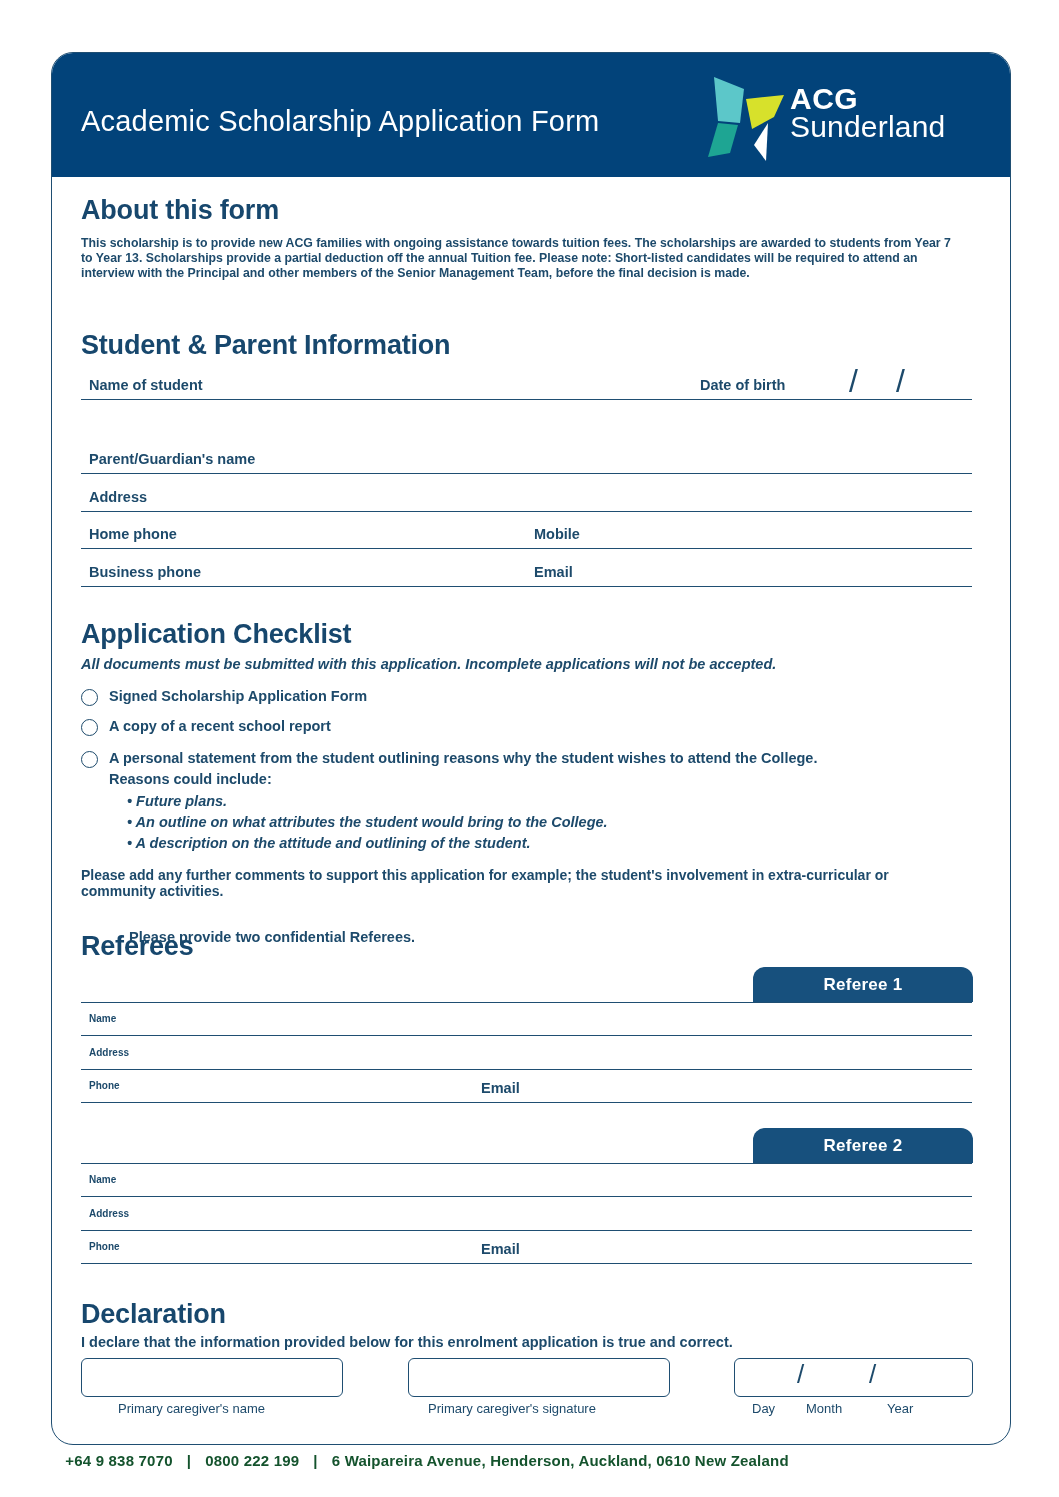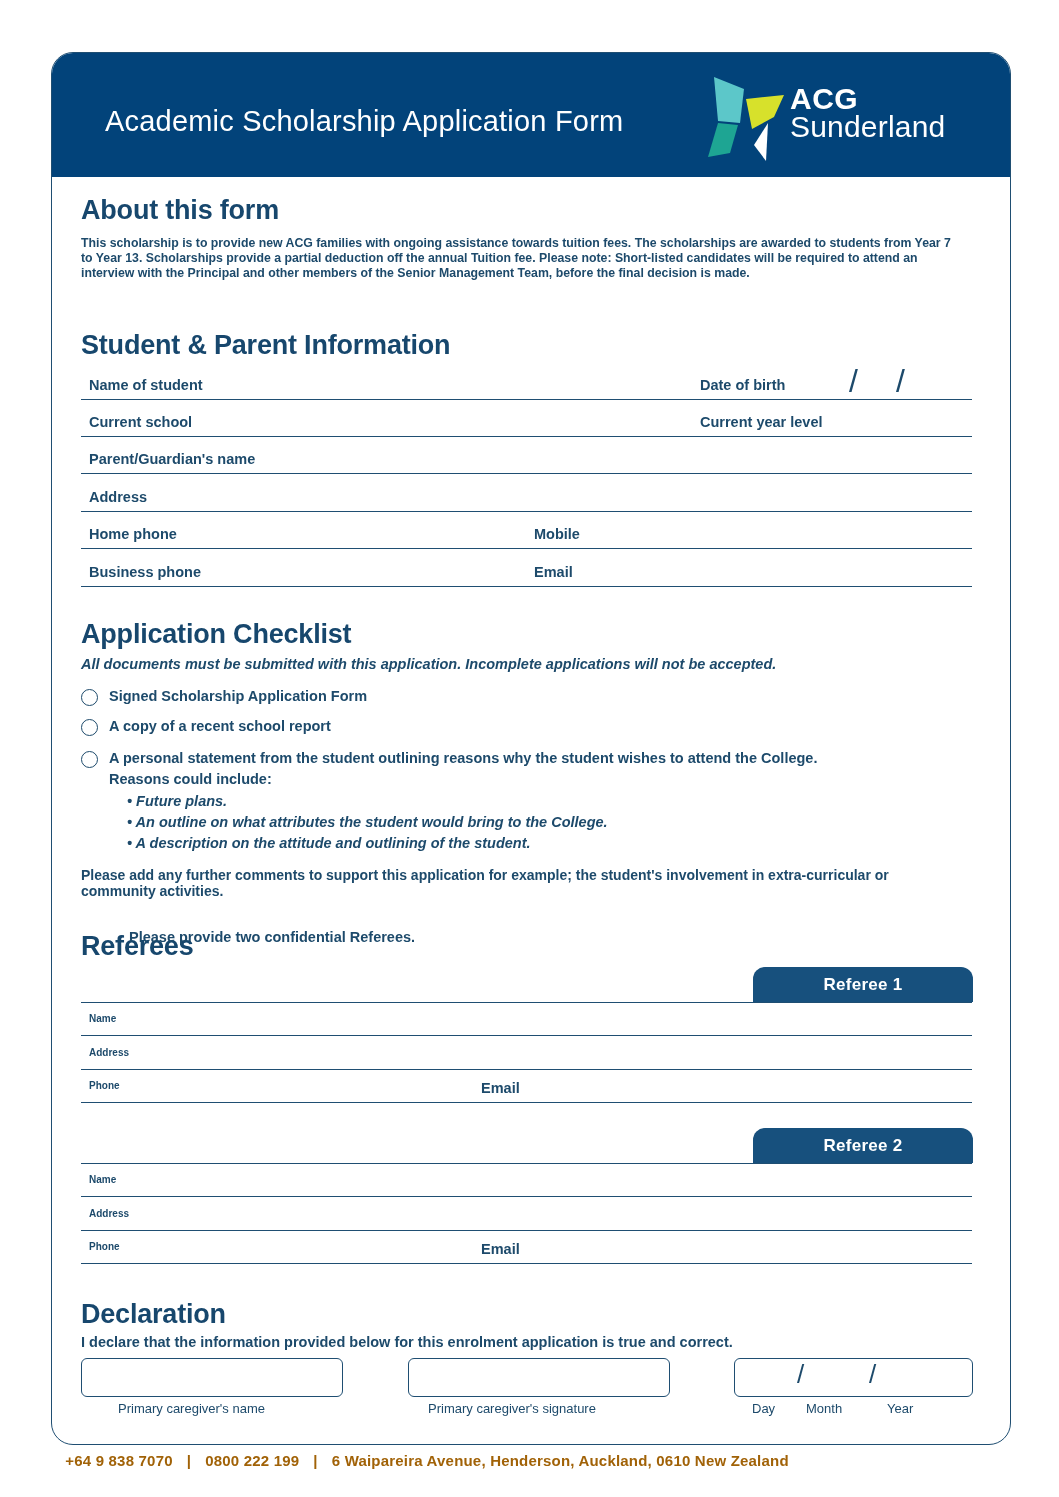--- a/index.html
+++ b/index.html
@@ -8,21 +8,21 @@
 
   .card {
     position: absolute; left: 51px; top: 52px; width: 960px; height: 1393px;
     border: 1.5px solid #1f4e72; border-radius: 22px; overflow: hidden; background: #fff;
   }
   .header {
     position: absolute; left: 0; top: 0; width: 100%; height: 124px;
     background: #02437a;
   }
   .header-title {
-    position: absolute; left: 29px; top: 52px; font-size: 29px; color: #ffffff; font-weight: normal; letter-spacing: 0.2px; margin-left: 24px;
+    position: absolute; left: 29px; top: 52px; font-size: 29px; color: #ffffff; font-weight: normal; letter-spacing: 0.2px;
   }
   .logo { position: absolute; left: 652px; top: 22px; width: 270px; height: 90px; }
   .logo svg { position: absolute; left: 0; top: 0; }
   .logo-text { position: absolute; left: 86px; top: 10px; color: #fff; line-height: 28px; }
   .logo-acg { font-size: 30px; font-weight: bold; display: block; letter-spacing: 0.5px; }
   .logo-sub { font-size: 30px; display: block; letter-spacing: 0.2px; }
 
   .h2 { position: absolute; left: 29px; font-size: 27px; font-weight: bold; color: #17476d; letter-spacing: -0.2px; }
   .para { position: absolute; left: 29px; width: 880px; font-size: 12.3px; line-height: 15px; color: #1d4a6b; font-weight: bold; }
   .sub { position: absolute; left: 29px; font-size: 14.5px; color: #1d4a6b; font-weight: bold; }
@@ -43,21 +43,21 @@
   }
   .ref-row { position: absolute; left: 29px; width: 891px; height: 34px; border-bottom: 1.5px solid #1f4e72; }
   .ref-row .lbl { position: absolute; left: 8px; top: 11px; font-size: 10px; font-weight: bold; color: #1d4a6b; }
   .ref-row .lbl2 { position: absolute; left: 400px; top: 11px; font-size: 14.5px; font-weight: bold; color: #1d4a6b; }
   .ref-top { position: absolute; left: 29px; height: 0; border-top: 1.5px solid #1f4e72; }
 
   .box { position: absolute; top: 1305px; height: 39px; border: 1.6px solid #1f4e72; border-radius: 6px; background: #fff; }
   .box-cap { position: absolute; top: 1348px; font-size: 13px; color: #1d4a6b; }
   .date-slash { position: absolute; top: 1306px; font-size: 26px; color: #1d4a6b; }
 
-  .footer { position: absolute; left: 0; top: 1452px; width: 854px; text-align: center; font-size: 15px; font-weight: bold; color: #a16207; letter-spacing: 0.2px; }
+  .footer { position: absolute; left: 0; top: 1452px; width: 854px; text-align: center; font-size: 15px; font-weight: bold; color: #14532d; letter-spacing: 0.2px; }
   .footer .sep { margin: 0 14px; }
 </style>
 </head>
 <body>
 
 <div class="card">
 
   <div class="header">
     <div class="header-title">Academic Scholarship Application Form</div>
     <div class="logo">
@@ -77,24 +77,20 @@
   <div class="h2" style="top:142px;">About this form</div>
   <div class="para" style="top:183px;">This scholarship is to provide new ACG families with ongoing assistance towards tuition fees. The scholarships are awarded to students from Year 7 to Year 13. Scholarships provide a partial deduction off the annual Tuition fee. Please note: Short-listed candidates will be required to attend an interview with the Principal and other members of the Senior Management Team, before the final decision is made.</div>
 
   <div class="h2" style="top:277px;">Student &amp; Parent Information</div>
 
   <div class="row" style="top:310px;">
     <span class="lbl">Name of student</span>
     <span class="lbl2" style="left:619px;">Date of birth</span>
     <span class="slash" style="left:768px;">/</span>
     <span class="slash" style="left:815px;">/</span>
-  </div>
-  <div class="row" style="top:347px;">
-    <span class="lbl">Current school</span>
-    <span class="lbl2" style="left:619px;">Current year level</span>
   </div>
   <div class="row" style="top:384px;">
     <span class="lbl">Parent/Guardian's name</span>
   </div>
   <div class="row" style="top:422px;">
     <span class="lbl">Address</span>
   </div>
   <div class="row" style="top:459px;">
     <span class="lbl">Home phone</span>
     <span class="lbl2" style="left:453px;">Mobile</span>

